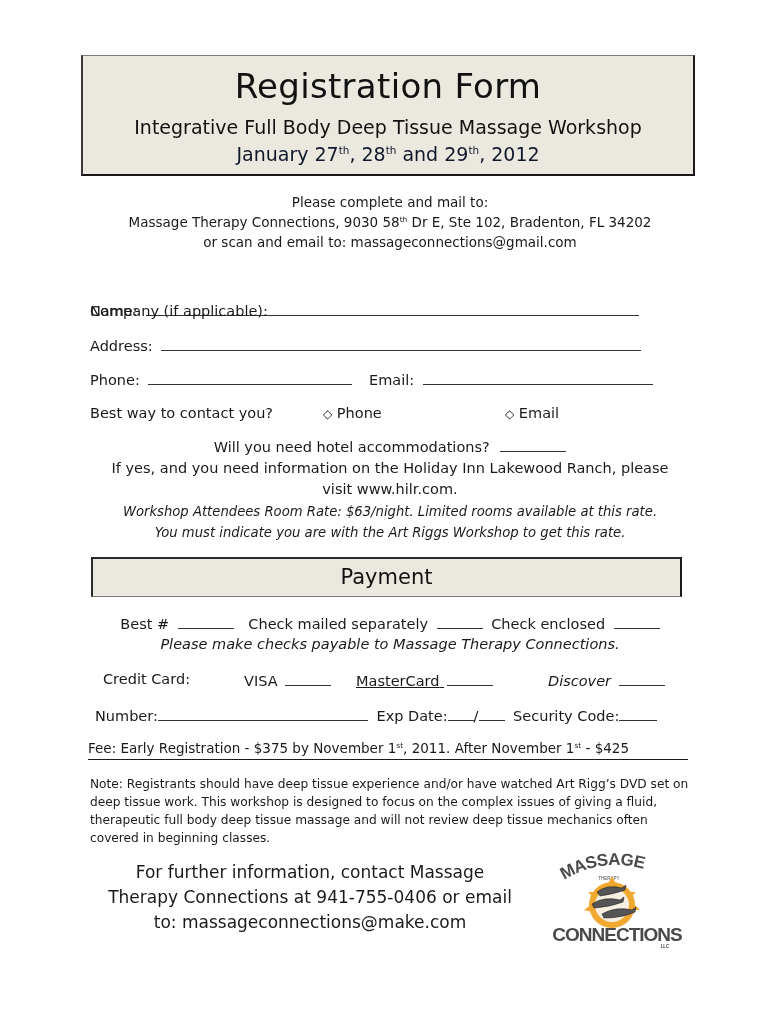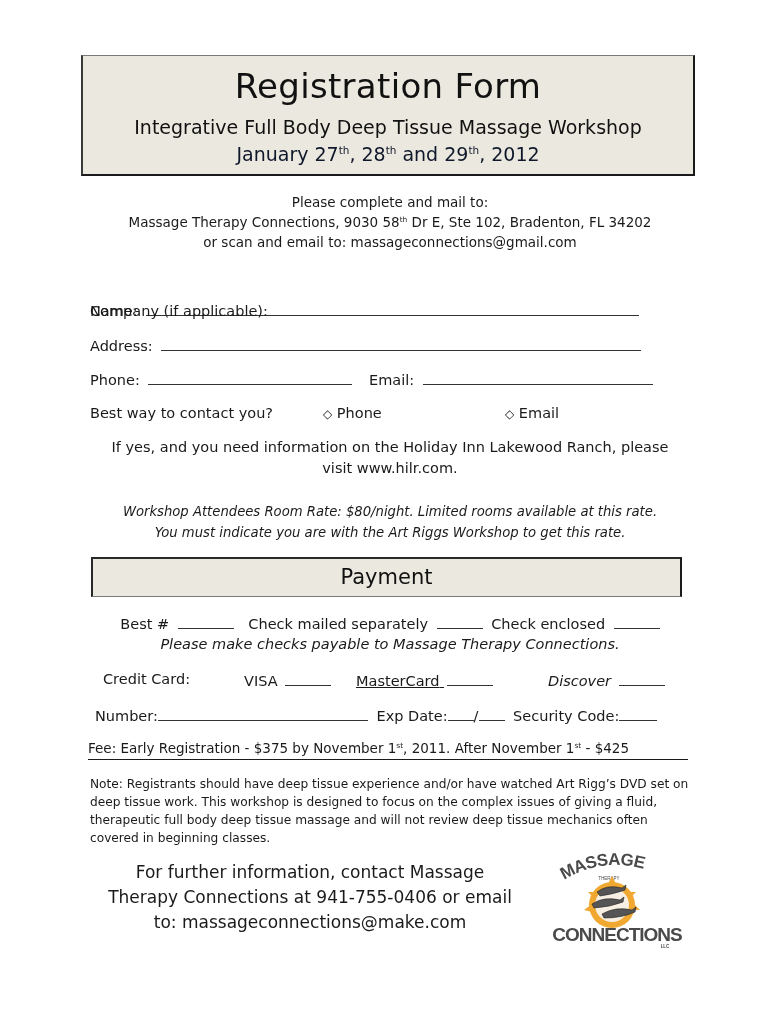--- a/index.html
+++ b/index.html
@@ -225,26 +225,30 @@
 <div class="radio-opt" style="left:323px; top:405px;">
   <span style="font-size:12px;">◇</span>
   <span>Phone</span>
 </div>
 <div class="radio-opt" style="left:505px; top:405px;">
   <span style="font-size:12px;">◇</span>
   <span>Email</span>
 </div>
 
 <div class="hotel-block">
+  <div>
+    <span>Will you need hotel accommodations?</span>
+    <span class="blank" style="width:66px; margin-left:6px;"></span>
+  </div>
   <div>If yes, and you need information on the Holiday Inn Lakewood Ranch, please</div>
   <div>visit www.hilr.com.</div>
 </div>
 
 <div class="italic-block">
-  <div>Workshop Attendees Room Rate: $80/night.  Limited rooms available at this rate.</div>
+  <div>Workshop Attendees Room Rate: $63/night.  Limited rooms available at this rate.</div>
   <div>You must indicate you are with the Art Riggs Workshop to get this rate.</div>
 </div>
 
 <div class="payment-box">
   <span>Payment</span>
 </div>
 
 <div class="check-line">
   <span>Best #</span>
   <span class="blank" style="width:56px; margin-left:4px; margin-right:10px;"></span>

